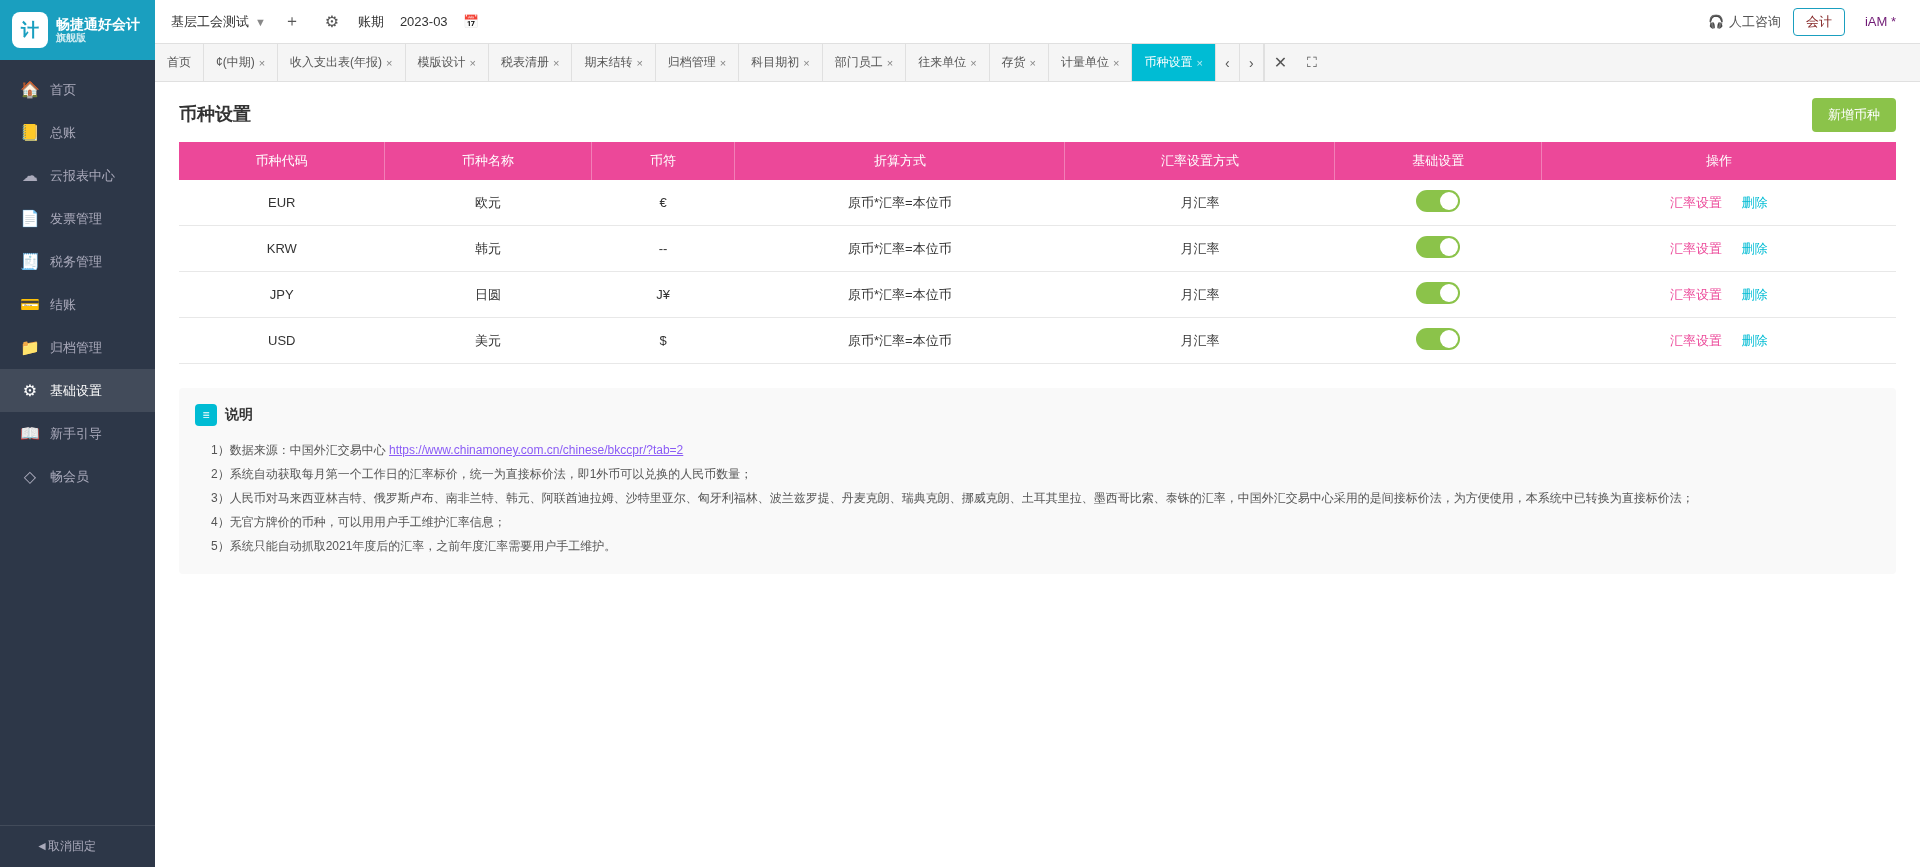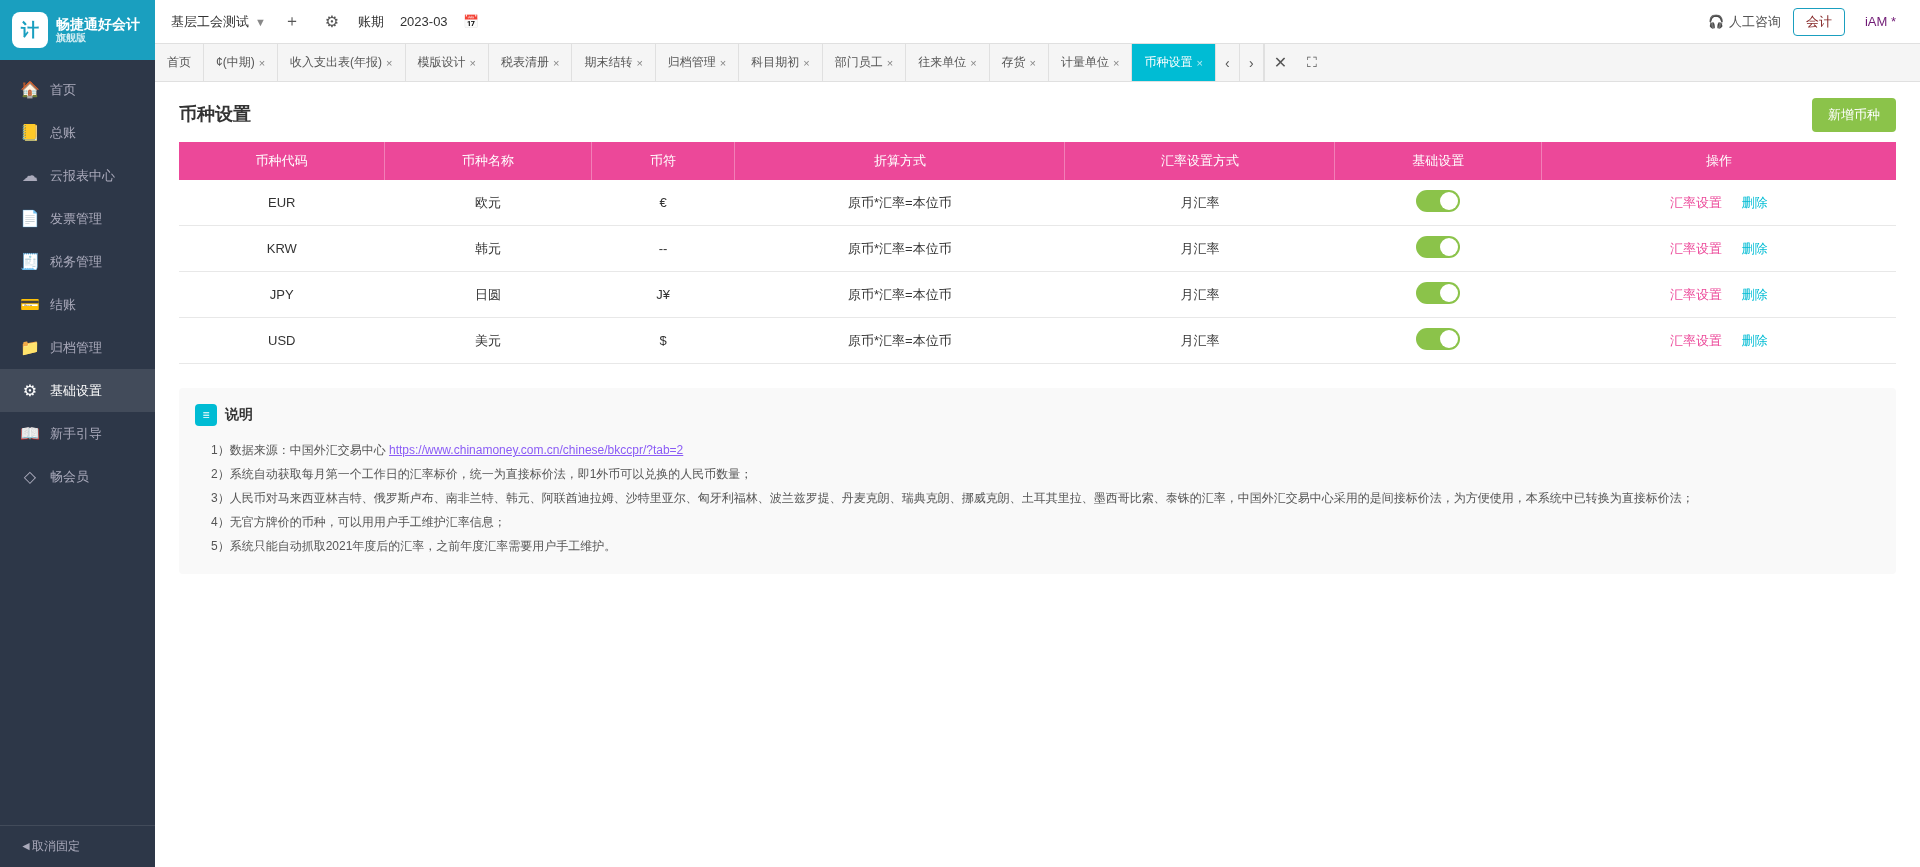--- a/index.html
+++ b/index.html
@@ -42,21 +42,21 @@
       display: flex; align-items: center; gap: 10px;
       padding: 12px 20px;
       cursor: pointer;
       color: #aab;
       font-size: 13px;
       transition: background 0.2s;
     }
     .nav-item.active { color: white; background: rgba(255,255,255,0.1); }
     .nav-item .nav-icon { font-size: 16px; width: 20px; text-align: center; }
     .sidebar-footer {
-      padding: 12px 20px;
+      padding: 12px 36px;
       color: #aab;
       font-size: 12px;
       cursor: pointer;
       display: flex; align-items: center; gap: 6px;
       border-top: 1px solid rgba(255,255,255,0.1);
     }
 
     
     .main {
       flex: 1;

